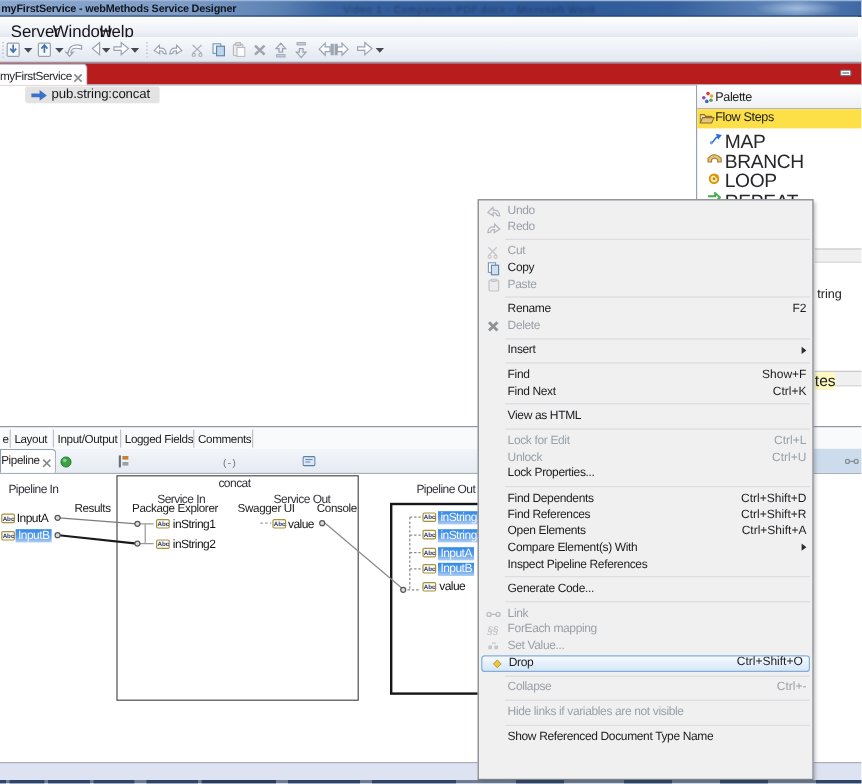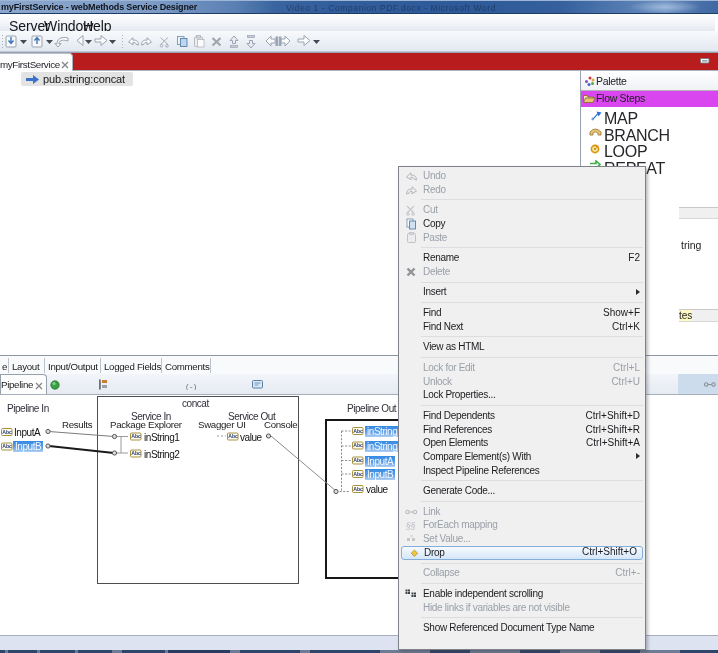--- a/index.html
+++ b/index.html
@@ -23,21 +23,21 @@
   #edtab { position:absolute; left:0; top:0px; width:73px; height:18px; background:#fdfdfe;
     border-right:1px solid #a9b1bd; border-top:1px solid #b9c0cb; border-top-right-radius:4px; }
   #edtab .lbl { position:absolute; left:0px; top:5px; font-size:9.8px; color:#26262c; letter-spacing:-0.35px;}
   
   #sel1 { left:21px; top:72px; width:112px; height:14px; background:#e3e3e4; border-radius:2px; }
   #sel1 .lbl { position:absolute; left:22px; top:1px; font-size:11px; color:#18181c; letter-spacing:-0.1px;}
   
   #rdiv { left:580px; top:71px; width:1px; height:284px; background:#9aa2b0; }
   #palhead { left:581px; top:71px; width:137px; height:20px; background:linear-gradient(#ffffff,#eff1f5); border-bottom:1px solid #b4b4b8; }
   #palhead .lbl { position:absolute; left:15px; top:4px; font-size:10.5px; letter-spacing:-0.3px; color:#222; }
-  #flowsteps { left:581px; top:91px; width:137px; height:16px; background:#d946ef;text-decoration:underline; }
+  #flowsteps { left:581px; top:91px; width:137px; height:16px; background:#fde047;text-decoration:underline; }
   #flowsteps .lbl { position:absolute; left:15px; top:1px; font-size:10.5px; letter-spacing:-0.3px; color:#222; }
   .palitem { font-size:16px; color:#26262a; letter-spacing:-0.3px; }
   
   .rband { left:679px; width:39px; background:#f0f0f1; border-top:1px solid #c9c9cc; border-bottom:1px solid #d7d7da; }
   
   #btabs1 { left:0; top:355px; width:718px; height:19px; background:#f8fafc; border-top:1px solid #8f97a5; font-size:9.7px; letter-spacing:-0.3px; color:#222; }
   #btabs1 span { position:absolute; top:5px; }
   #btabs1 i.s { position:absolute; top:2px; width:1px; height:15px; background:#bcc3cd; }
   #btabs2 { left:0; top:374px; width:718px; height:21px; background:linear-gradient(#f2f5f9,#e6ebf2); border-bottom:1px solid #a7afbc; font-size:9.7px; letter-spacing:-0.3px; color:#222; }
   #btabs2 .blue { position:absolute; right:0; top:0; width:40px; height:20px; background:#ccdcec; }
@@ -47,21 +47,21 @@
   .plabel { font-size:10px; color:#30303a; letter-spacing:-0.45px; }
   #cbox { left:97px; top:396px; width:202px; height:188px; border:1px solid #4e4e52; }
   #obox { left:325px; top:419px; width:110px; height:160px; border:2px solid #17171a; }
   .pitem { font-size:10px; color:#131316; letter-spacing:-0.45px; }
   .hl { background:linear-gradient(#338ae4,#5d9de8 55%,#aecff3); color:#f2f8ff; }
   
   #status { left:0; top:635px; width:718px; height:15px; background:#dee3f2; border-top:1px solid #a9aebc; }
   #taskbar { left:0; top:650px; width:718px; height:3px; background:#6d7c94; }
   #taskbar i { position:absolute; top:0; height:3px; background:#2e4468; }
   
-  #menu { left:398px; top:166px; width:248px; height:484px; background:#f0f0f1;
+  #menu { left:398px; top:166px; width:280px; height:484px; background:#f0f0f1;
     border:1px solid #7e8187; box-shadow:2px 2px 3px rgba(60,60,70,0.35);
     padding-top:2px; font-size:10px; letter-spacing:-0.3px; }
   .mi { position:relative; height:13.7px; line-height:13.8px; padding-left:24px; color:#1c1c1f; white-space:nowrap; }
   .mi.d { color:#9aa0a8; }
   .mi .acc { position:absolute; right:5px; top:0; letter-spacing:0; }
   .mi .ico { position:absolute; left:6px; top:1px; width:13px; height:12px; }
   .mi .sub { position:absolute; right:5px; top:3.5px; width:0; height:0; border-left:4px solid #2c2c2e; border-top:3.5px solid transparent; border-bottom:3.5px solid transparent; }
   .msep { height:6.9px; position:relative; }
   .msep::after { content:''; position:absolute; left:22px; right:2px; top:3px; border-top:1px solid #dddde0; }
   .mi.drop { background:linear-gradient(#f6fafe,#d5e6f8); border:1px solid #84aeda; border-radius:3px; margin:0 2px; padding-left:22px; line-height:11.8px; }
@@ -192,21 +192,21 @@
     <circle cx="5" cy="5" r="1.1" fill="#b97d08"></circle>
   </svg>
   <svg class="abs" style="left:589px;top:159.5px" width="12" height="10">
     <path d="M1,3.5 h6 v-2.5 l4,3.5 l-2,1.8" fill="none" stroke="#3fae49" stroke-width="1.6"></path>
     <path d="M11,7.5 h-6 v2.5 l-4,-3.5" fill="none" stroke="#2f8e3a" stroke-width="1.6"></path>
   </svg>
 
   <div class="abs rband" style="top:207px;height:12px"></div>
   <div class="abs" style="left:681px;top:239px;font-size:10.5px;color:#222">tring</div>
   <div class="abs rband" style="top:309px;height:13px"></div>
-  <div class="abs" style="left:679px;top:310px;font-size:10px;color:#222;background:#fef9c3">tes</div>
+  <div class="abs" style="left:679px;top:310px;font-size:13px;color:#222;background:#fef9c3">tes</div>
 
   <div class="abs" id="btabs1">
     <span style="left:2px">e</span>
     <i class="s" style="left:8px"></i>
     <span style="left:12px">Layout</span>
     <i class="s" style="left:44px"></i>
     <span style="left:48px">Input/Output</span>
     <i class="s" style="left:100px"></i>
     <span style="left:104px">Logged Fields</span>
     <i class="s" style="left:161px"></i>
@@ -375,28 +375,16 @@
         <rect x="2" y="5" width="3" height="3" fill="#c4c6ca"></rect>
         <rect x="7" y="5" width="3" height="3" fill="#c4c6ca"></rect>
         <path d="M5,3 h3" stroke="#c4c6ca"></path>
       </svg>Set Value...</div>
     <div class="mi drop"><svg class="ico" viewBox="0 0 13 12">
         <path d="M6,1.5 L10,5.5 L6,9.5 L2,5.5 z" fill="#ecc83d" stroke="#a8892a" stroke-width="0.9" transform="scale(0.8) translate(2,1)"></path>
       </svg>Drop<span class="acc">Ctrl+Shift+O</span></div>
     <div class="msep"></div>
     <div class="mi d">Collapse<span class="acc">Ctrl+-</span></div>
     <div class="msep"></div>
-    <div class="mi"><svg class="ico" viewBox="0 0 13 12">
-        <g fill="#3f4449">
-          <rect x="0.5" y="1.5" width="2" height="2"></rect>
-          <rect x="3" y="1.5" width="2" height="2"></rect>
-          <rect x="0.5" y="4" width="2" height="2"></rect>
-          <rect x="3" y="4" width="2" height="2"></rect>
-          <rect x="6.5" y="4.5" width="2" height="2"></rect>
-          <rect x="9" y="4.5" width="2" height="2"></rect>
-          <rect x="6.5" y="7" width="2" height="2"></rect>
-          <rect x="9" y="7" width="2" height="2"></rect>
-        </g>
-      </svg>Enable independent scrolling</div>
     <div class="mi d">Hide links if variables are not visible</div>
     <div class="msep"></div>
     <div class="mi">Show Referenced Document Type Name</div>
   </div>
 
 </body></html>

